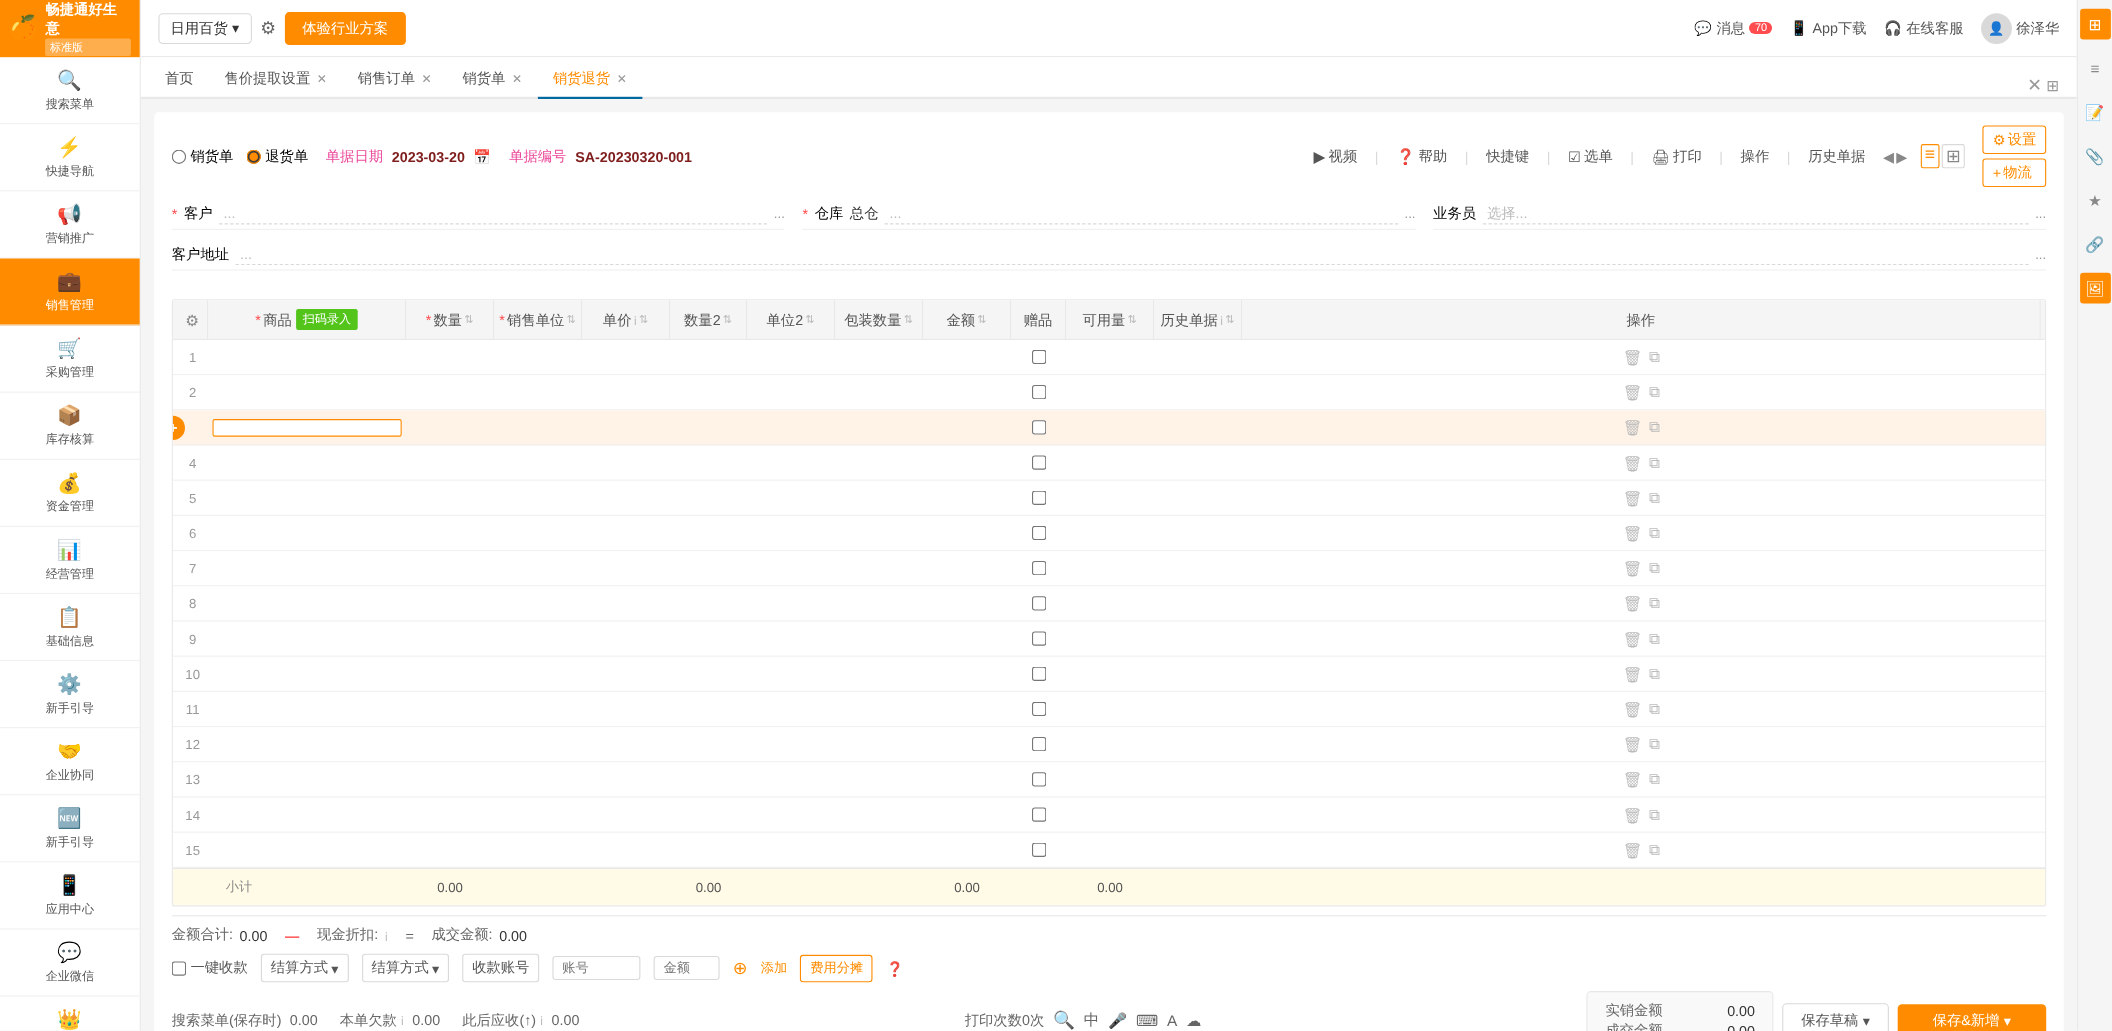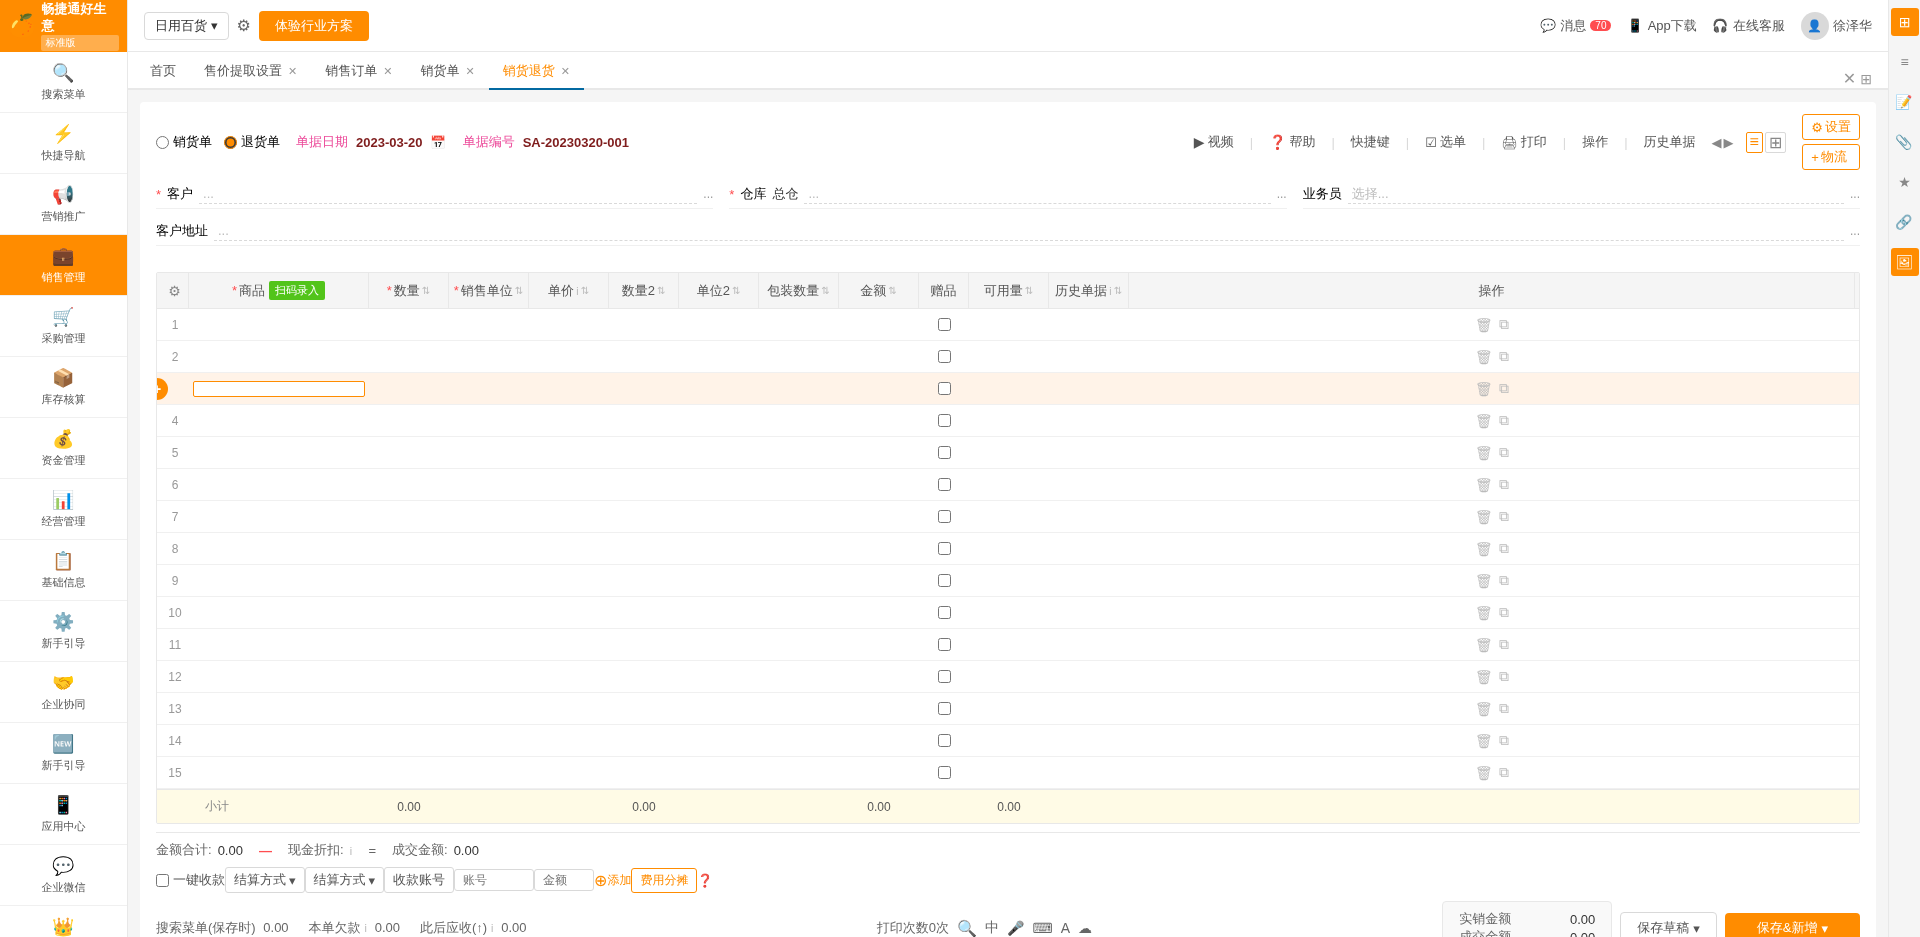--- a/index.html
+++ b/index.html
@@ -79,21 +79,21 @@
     .subtotal-label { font-size: 12px; color: #888; padding-left: 8px; }
 
     
     .bottom-summary { background: #fff; padding: 10px 16px; border-top: 1px solid #e8e8e8; }
     .summary-row1 { display: flex; align-items: center; gap: 16px; margin-bottom: 8px; }
     .summary-amount { display: flex; align-items: center; gap: 6px; font-size: 13px; }
     .summary-amount .label { color: #666; }
     .summary-amount .value { color: #333; font-weight: 500; }
     .minus-icon { color: #ff4d4f; font-weight: bold; }
     .eq-icon { color: #666; }
-    .summary-row2 { display: flex; align-items: center; gap: 0; margin-bottom: 8px; }
+    .summary-row2 { display: flex; align-items: center; gap: 12px; margin-bottom: 8px; }
     .checkbox-label { display: flex; align-items: center; gap: 4px; color: #555; font-size: 12px; }
     .select-dropdown { display: flex; align-items: center; gap: 3px; border: 1px solid #d9d9d9; border-radius: 3px; padding: 3px 8px; font-size: 12px; color: #555; cursor: pointer; }
     .input-field { border: 1px solid #d9d9d9; border-radius: 3px; padding: 3px 8px; font-size: 12px; color: #555; width: 80px; }
     .fee-btn { background: #fff; border: 1px solid #ff8c00; color: #ff8c00; padding: 3px 8px; border-radius: 3px; cursor: pointer; font-size: 12px; }
     .add-icon-btn { color: #ff8c00; font-size: 16px; cursor: pointer; }
     .bottom-footer { display: flex; align-items: center; justify-content: space-between; }
     .footer-left { display: flex; gap: 20px; font-size: 12px; color: #666; }
     .footer-center { display: flex; align-items: center; gap: 8px; font-size: 12px; color: #666; }
     .footer-right { display: flex; align-items: center; gap: 8px; }
 

